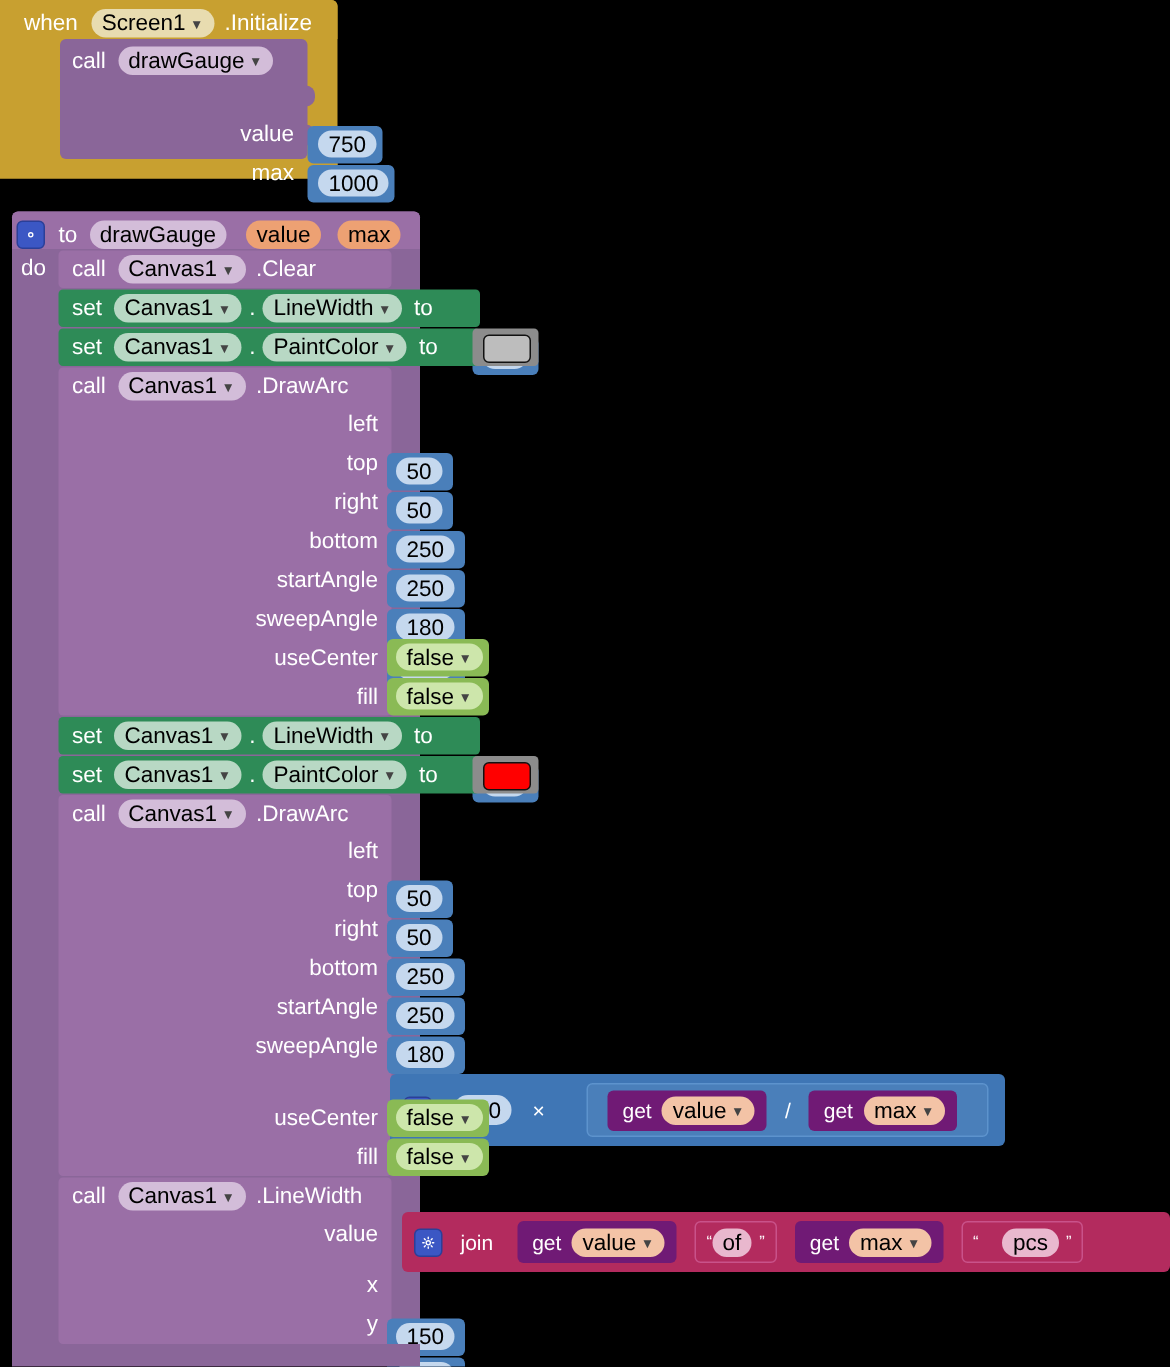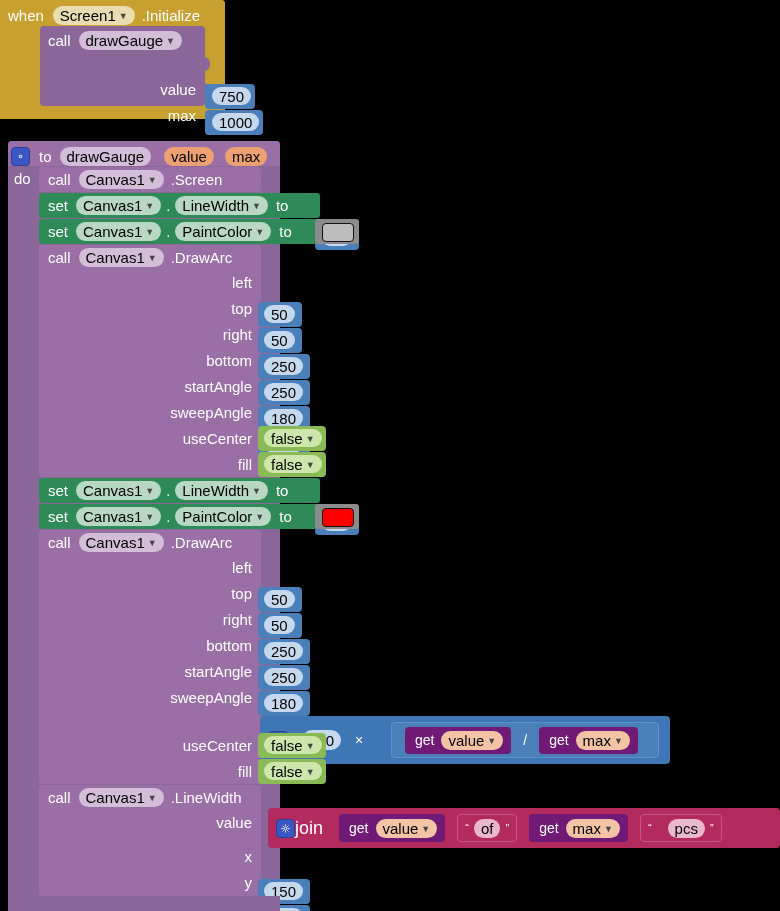--- a/index.html
+++ b/index.html
@@ -55,21 +55,21 @@
   }
 </style>
 </head>
 <body>
 
 <div class="canvas">
 
   <div class="blk c-event" style="left:0;top:0;width:225px;height:119px;border-radius:0 4px 4px 0;">
 
     <div style="position:absolute;left:0;top:0;width:225px;height:26px;background:#c8a030;border-radius:0 4px 0 0;"></div>
-    <div class="row" style="position:absolute;left:8px;top:2px;">
+    <div class="row" style="position:absolute;left:16px;top:2px;">
       <span class="lbl">when</span>
       <span class="field f-proc" style="margin-left:9px;background:#e8dcb0;">
         <span>Screen1</span>
         <span class="caret">▼</span>
       </span>
       <span class="lbl" style="margin-left:7px;">.Initialize</span>
     </div>
     <div class="lbl" style="position:absolute;left:9px;top:31px;">do</div>
 
     <div style="position:absolute;left:0;top:106px;width:225px;height:13px;background:#c8a030;border-radius:0 0 4px 0;"></div>
@@ -117,21 +117,21 @@
 
   <div style="position:absolute;left:39px;top:166px;width:241px;height:730px;background:#8a6699;"></div>
 
   <div class="blk c-proc-b" style="left:39px;top:167px;width:222px;height:25px;border-radius:3px;">
     <div class="row" style="position:absolute;left:9px;top:0px;height:25px;">
       <span class="lbl">call</span>
       <span class="field f-proc" style="margin-left:8px;">
         <span>Canvas1</span>
         <span class="caret">▼</span>
       </span>
-      <span class="lbl" style="margin-left:7px;">.Screen</span>
+      <span class="lbl" style="margin-left:7px;">.Clear</span>
     </div>
   </div>
 
   <div class="blk c-set" style="left:39px;top:193px;width:281px;height:25px;border-radius:3px;">
     <div class="row" style="position:absolute;left:9px;top:0;height:25px;">
       <span class="lbl">set</span>
       <span class="field f-set" style="margin-left:8px;">
         <span>Canvas1</span>
         <span class="caret">▼</span>
       </span>
@@ -350,33 +350,33 @@
   </div>
 
   <div class="blk c-text" style="left:268px;top:808px;width:512px;height:40px;border-radius:4px;">
     <div class="row" style="position:absolute;left:8px;top:0;height:40px;">
       <span class="gear">
         <svg width="11" height="11" viewBox="0 0 24 24" fill="#fff" aria-hidden="true">
           <circle cx="12" cy="12" r="3" fill="none" stroke="#fff" stroke-width="2"></circle>
           <path d="M12 4v2M12 18v2M4 12h2M18 12h2M6.3 6.3l1.4 1.4M16.3 16.3l1.4 1.4M17.7 6.3l-1.4 1.4M7.7 16.3l-1.4 1.4" stroke="#fff" stroke-width="2" stroke-linecap="round"></path>
         </svg>
       </span>
-      <span class="lbl" style="font-size:18px;">join</span>
+      <span class="lbl" style="margin-left:12px;font-size:14px;">join</span>
 
       <span class="blk c-var" style="position:relative;display:inline-flex;align-items:center;height:28px;border-radius:4px;padding:0 8px 0 10px;margin-left:16px;">
         <span class="lbl" style="font-size:14px;">get</span>
         <span class="field f-var" style="margin-left:7px;height:19px;">
           <span>value</span>
           <span class="caret">▼</span>
         </span>
       </span>
 
       <span class="blk" style="position:relative;display:inline-flex;align-items:center;height:28px;border-radius:4px;padding:0 7px;margin-left:12px;background:#b32b5e;border:1px solid #c9528a;">
         <span class="lbl" style="font-size:11px;">“</span>
-        <span class="field f-text" style="margin-left:5px;height:19px;">of</span>
+        <span class="field f-text" style="margin-left:0;height:19px;">of</span>
         <span class="lbl" style="font-size:11px;margin-left:5px;">”</span>
       </span>
 
       <span class="blk c-var" style="position:relative;display:inline-flex;align-items:center;height:28px;border-radius:4px;padding:0 8px 0 10px;margin-left:12px;">
         <span class="lbl" style="font-size:14px;">get</span>
         <span class="field f-var" style="margin-left:7px;height:19px;">
           <span>max</span>
           <span class="caret">▼</span>
         </span>
       </span>

